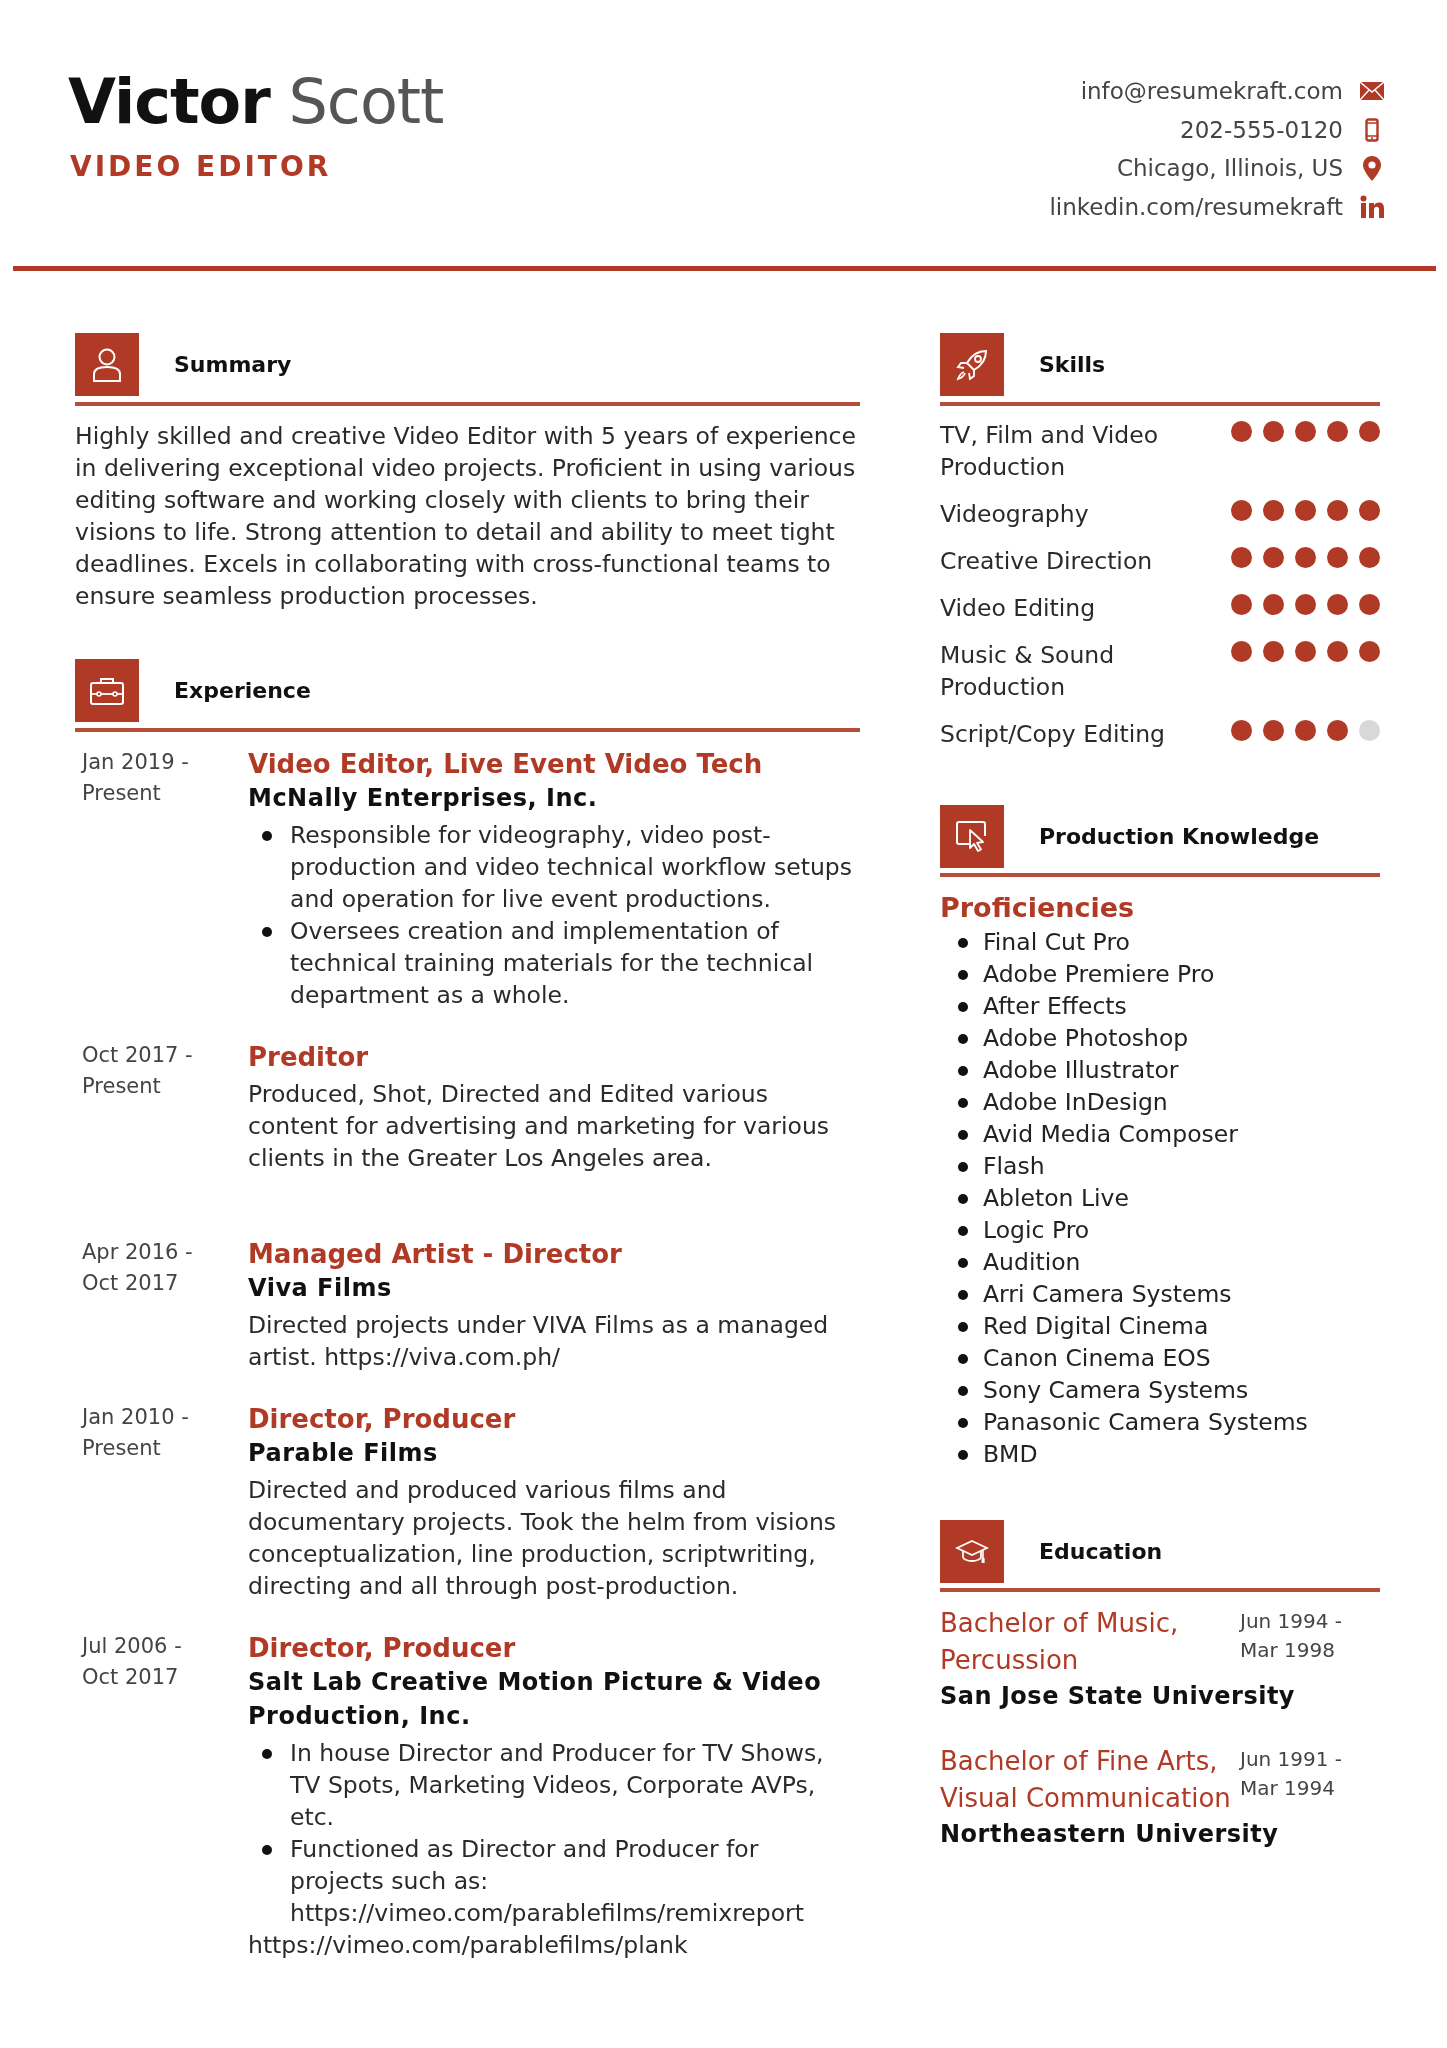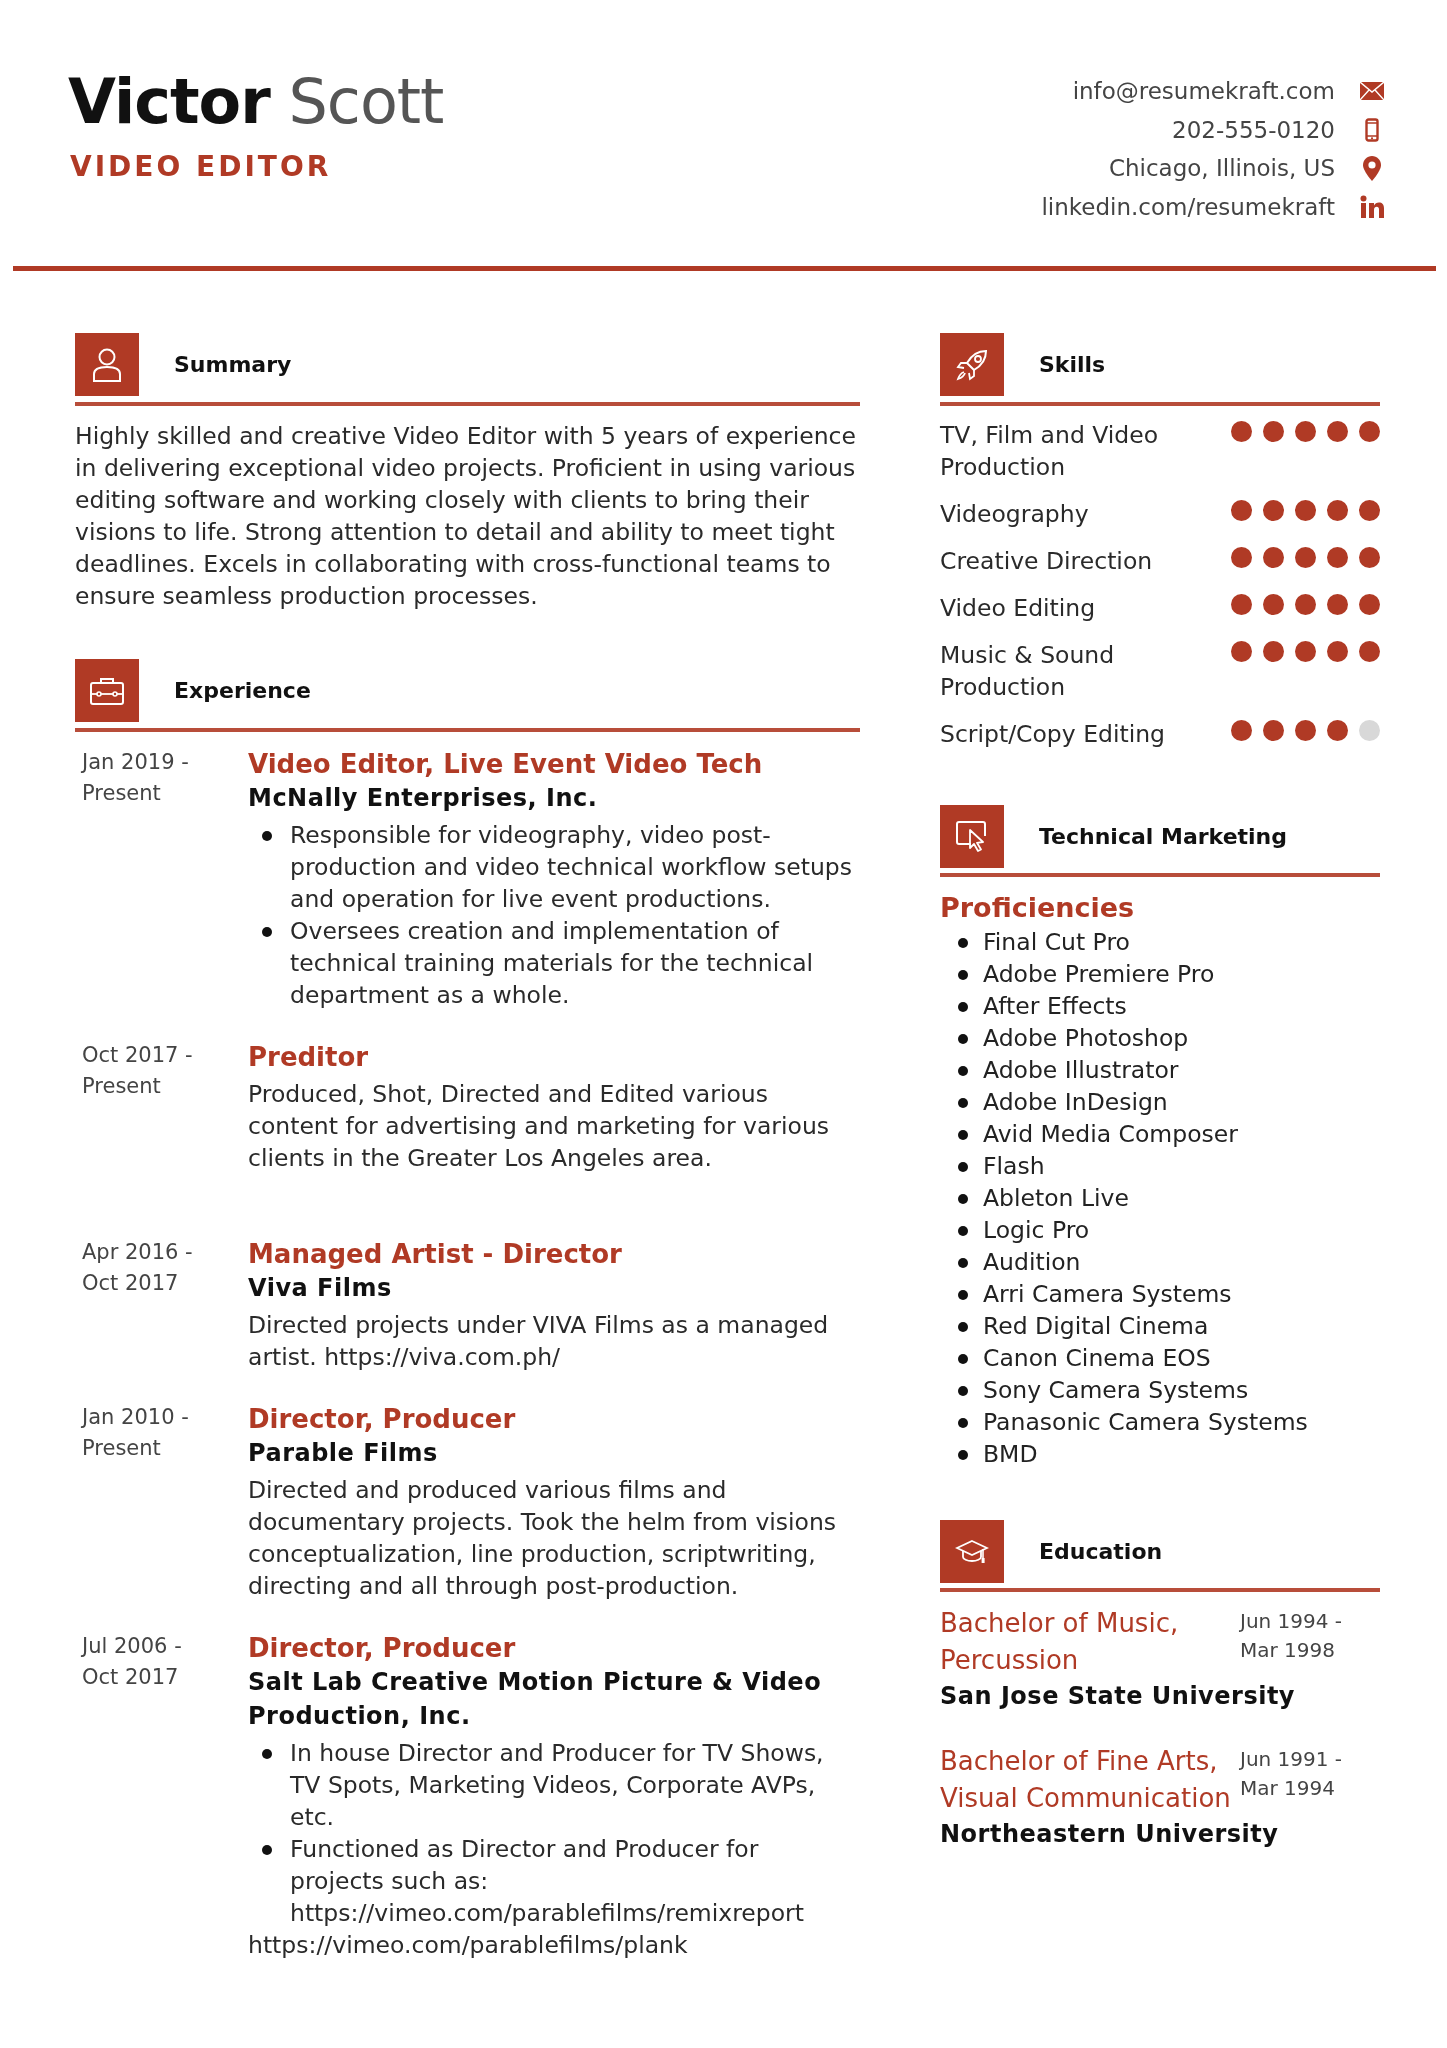--- a/index.html
+++ b/index.html
@@ -8,21 +8,21 @@
   body { font-family: "DejaVu Sans", sans-serif; color: var(--text); position: relative; overflow: hidden; }
 
   
   .header { position: absolute; left: 0; top: 0; width: 1447px; height: 272px; }
   .name { position: absolute; left: 68px; top: 62px; font-size: 62px; line-height: 80px; letter-spacing: -1px; white-space: nowrap; }
   .name .first { color: #111; font-weight: 600; }
   .name .last { color: #555; font-weight: 400; }
   .job-title { position: absolute; left: 70px; top: 150px; font-size: 28px; letter-spacing: 3px; color: var(--accent); font-weight: 600; }
   .contacts { position: absolute; right: 62px; top: 72px; }
   .contact-row { display: flex; align-items: center; justify-content: flex-end; height: 38.5px; }
-  .contact-text { font-size: 23px; color: #444; margin-right: 24px; white-space: nowrap; }
+  .contact-text { font-size: 23px; color: #444; margin-right: 16px; white-space: nowrap; }
   .contact-icon { width: 26px; height: 26px; display: flex; align-items: center; justify-content: center; }
   .header-rule { position: absolute; left: 13px; top: 266px; width: 1423px; height: 5px; background: var(--accent); }
 
   
   .sec-head { position: absolute; display: flex; align-items: center; }
   .sec-icon { width: 64px; height: 63px; background: var(--accent); display: flex; align-items: center; justify-content: center; flex: 0 0 auto; }
   .sec-title { margin-left: 35px; font-size: 22px; font-weight: 600; color: #111; white-space: nowrap; }
   .sec-rule { position: absolute; height: 4px; background: var(--accent); opacity: 0.9; }
 
   
@@ -282,21 +282,21 @@
   </div>
 </div>
 
 <div class="sec-head" style="left:940px; top:805px;">
   <div class="sec-icon">
     <svg width="34" height="34" viewBox="0 0 34 34">
         <path d="M16 24 H4 C3 24 2 23 2 22 V4 C2 3 3 2 4 2 H28 C29 2 30 3 30 4 V16" fill="none" stroke="#fff" stroke-width="2"></path>
         <path d="M15 10 L15 28 L19 24 L23 31 L26 29.5 L22 22.8 L28 22 Z" fill="none" stroke="#fff" stroke-width="1.8" stroke-linejoin="round"></path>
       </svg>
   </div>
-  <div class="sec-title">Technical Marketing</div>
+  <div class="sec-title">Production Knowledge</div>
 </div>
 <div class="sec-rule" style="left:940px; top:873px; width:440px;"></div>
 <div class="tech-sub">Proficiencies</div>
 <ul class="tech-list">
   <li>Final Cut Pro</li>
   <li>Adobe Premiere Pro</li>
   <li>After Effects</li>
   <li>Adobe Photoshop</li>
   <li>Adobe Illustrator</li>
   <li>Adobe InDesign</li>

